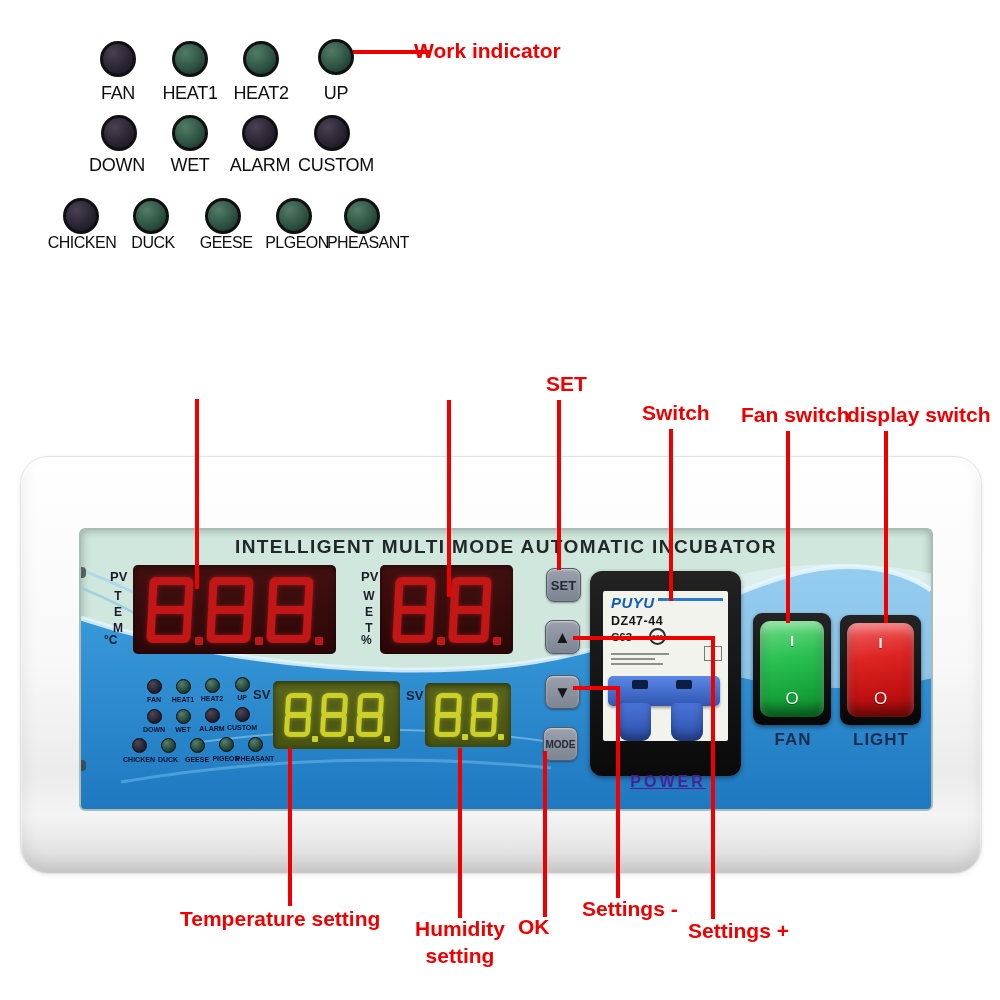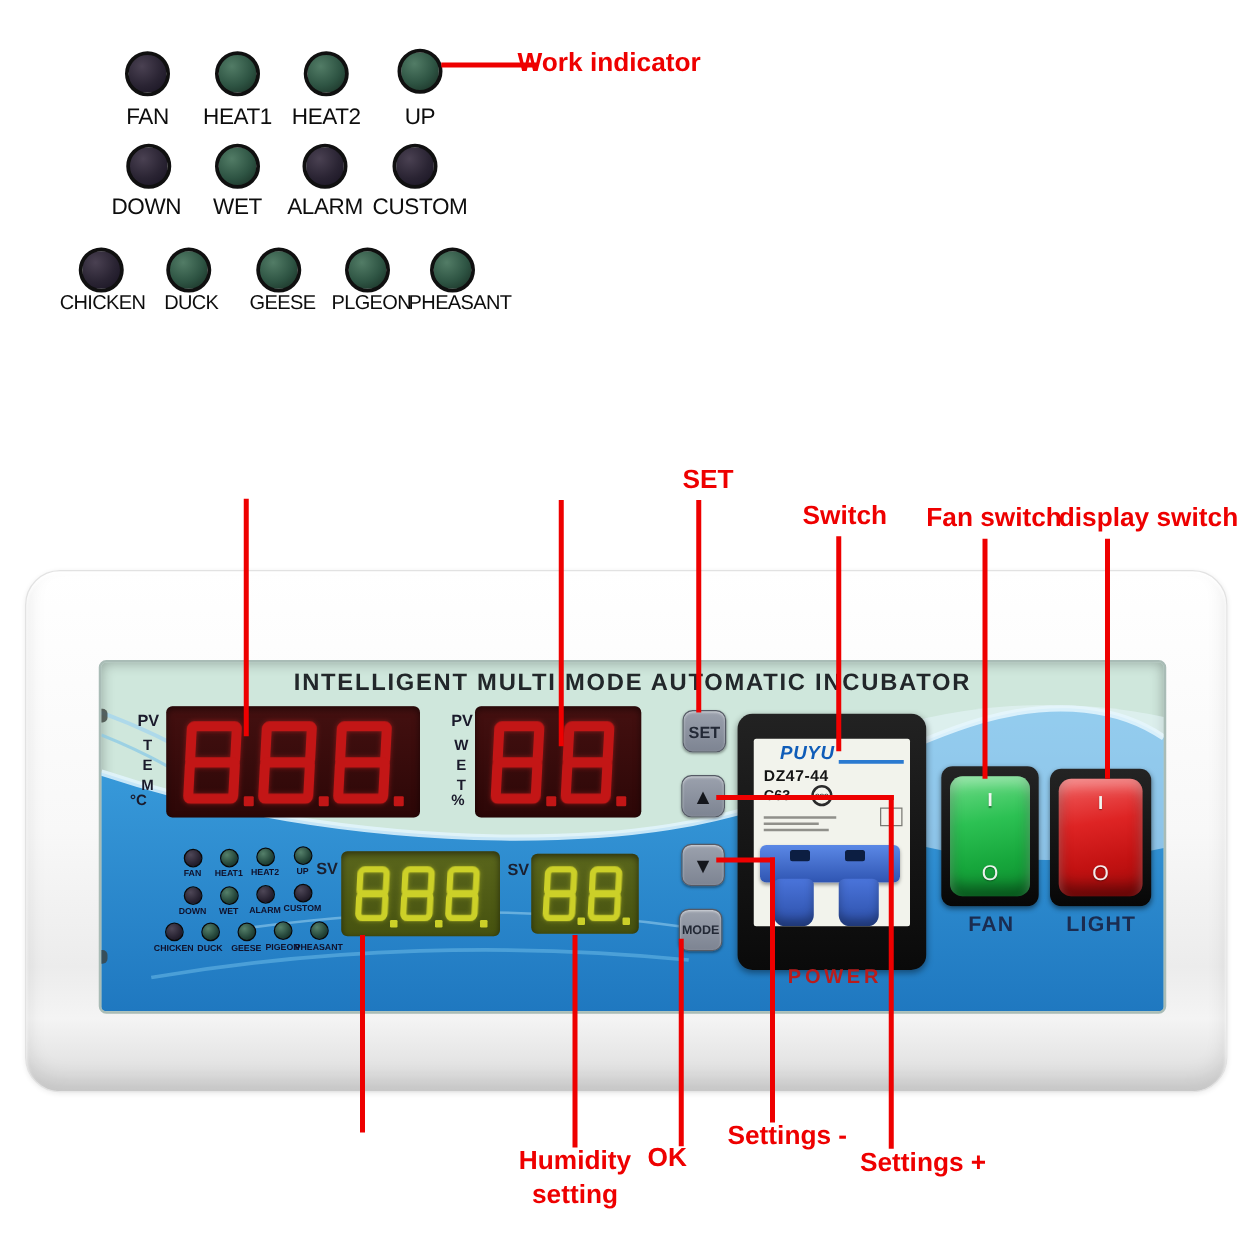--- a/index.html
+++ b/index.html
@@ -57,36 +57,36 @@
     box-shadow:inset 0 1px 2px rgba(255,255,255,0.55), 0 1px 2px rgba(0,0,0,0.35);
     display:flex;align-items:center;justify-content:center;
     font-weight:bold;color:#232936;}
   .btn .tri{font-size:17px;color:#14161c;line-height:1;}
 
   
   .breaker{position:absolute;left:509px;top:41px;width:151px;height:205px;border-radius:12px;
     background:linear-gradient(180deg,#222222,#0a0a0a);box-shadow:0 2px 5px rgba(0,0,0,0.4);}
   .bface{position:absolute;left:13px;top:20px;width:125px;height:150px;background:#f2f3ec;
     border-radius:2px;overflow:hidden;}
-  .brand-row{position:absolute;left:21px;top:3px;right:5px;display:flex;align-items:flex-end;}
+  .brand-row{position:absolute;left:8px;top:3px;right:5px;display:flex;align-items:flex-start;}
   .brand{font-style:italic;font-weight:bold;font-size:15px;color:#0f5cb8;letter-spacing:0.5px;}
   .brand-line{flex:1;height:3px;background:#2a7ad0;margin-left:3px;margin-top:4px;}
   .bmodel{position:absolute;left:8px;top:23px;font-size:12.5px;font-weight:bold;color:#141414;letter-spacing:0.5px;}
   .brating{position:absolute;left:8px;top:40px;font-size:11.5px;font-weight:bold;color:#141414;}
   .ccc{position:absolute;left:46px;top:37px;width:17px;height:17px;border:2px solid #2a2a2a;border-radius:50%;
     display:flex;align-items:center;justify-content:center;font-size:5px;font-weight:bold;color:#2a2a2a;box-sizing:border-box;}
   .microtxt{position:absolute;background:#90908a;height:2px;}
   .microbox{position:absolute;right:6px;top:55px;width:16px;height:13px;border:1px solid #7a7a74;}
   .hbar{position:absolute;left:5px;top:85px;width:112px;height:30px;border-radius:5px;cursor:pointer;
     background:linear-gradient(180deg,#5b88e6,#2f55b2);box-shadow:0 2px 3px rgba(0,0,0,0.35);}
   .hslot{position:absolute;top:4px;width:16px;height:9px;background:#0c1e42;border-radius:2px;}
   .hleg{position:absolute;top:112px;width:32px;height:38px;border-radius:5px 5px 9px 9px;
     background:linear-gradient(180deg,#4a74da,#2c4fa8);box-shadow:inset 0 -6px 8px rgba(0,0,0,0.3);}
   .power{position:absolute;left:527px;top:243px;width:120px;text-align:center;font-size:16px;
-    font-weight:bold;color:#b91c1c;letter-spacing:3px;}
+    font-weight:bold;color:#4c1d95;letter-spacing:3px;text-decoration:underline;}
 
   
   .minled{position:absolute;width:15px;height:15px;border-radius:50%;border:1px solid #090909;box-sizing:border-box;
     background:radial-gradient(circle at 35% 30%, #4e4757, #272231 60%, #130f1b 100%);}
   .minled.on{background:radial-gradient(circle at 35% 30%, #55806a, #24463a 60%, #0f231b 100%);}
   .min-label{position:absolute;transform:translateX(-50%);font-size:7px;font-weight:bold;
     color:#10102a;white-space:nowrap;}
   .svtag{position:absolute;font-size:13px;font-weight:bold;color:#1b2030;}
 
   
@@ -299,18 +299,19 @@
   </div>
 
   <div class="ann-line" style="left:288px;top:748px;width:4px;height:158px"></div>
   <div class="ann-line" style="left:458px;top:748px;width:4px;height:170px"></div>
   <div class="ann-line" style="left:543px;top:751px;width:4px;height:166px"></div>
   <div class="ann-line" style="left:573px;top:686px;width:47px;height:4px"></div>
   <div class="ann-line" style="left:616px;top:686px;width:4px;height:212px"></div>
   <div class="ann-line" style="left:573px;top:636px;width:142px;height:4px"></div>
   <div class="ann-line" style="left:711px;top:636px;width:4px;height:283px"></div>
 
+  <div class="ann" style="left:180px;top:907px">Temperature setting</div>
   <div class="ann" style="left:460px;top:915px;transform:translateX(-50%);width:110px;text-align:center;white-space:normal;line-height:27px">Humidity setting</div>
   <div class="ann" style="left:518px;top:915px">OK</div>
   <div class="ann" style="left:582px;top:897px">Settings -</div>
   <div class="ann" style="left:688px;top:919px">Settings +</div>
 
 </div>
 
 </body></html>

